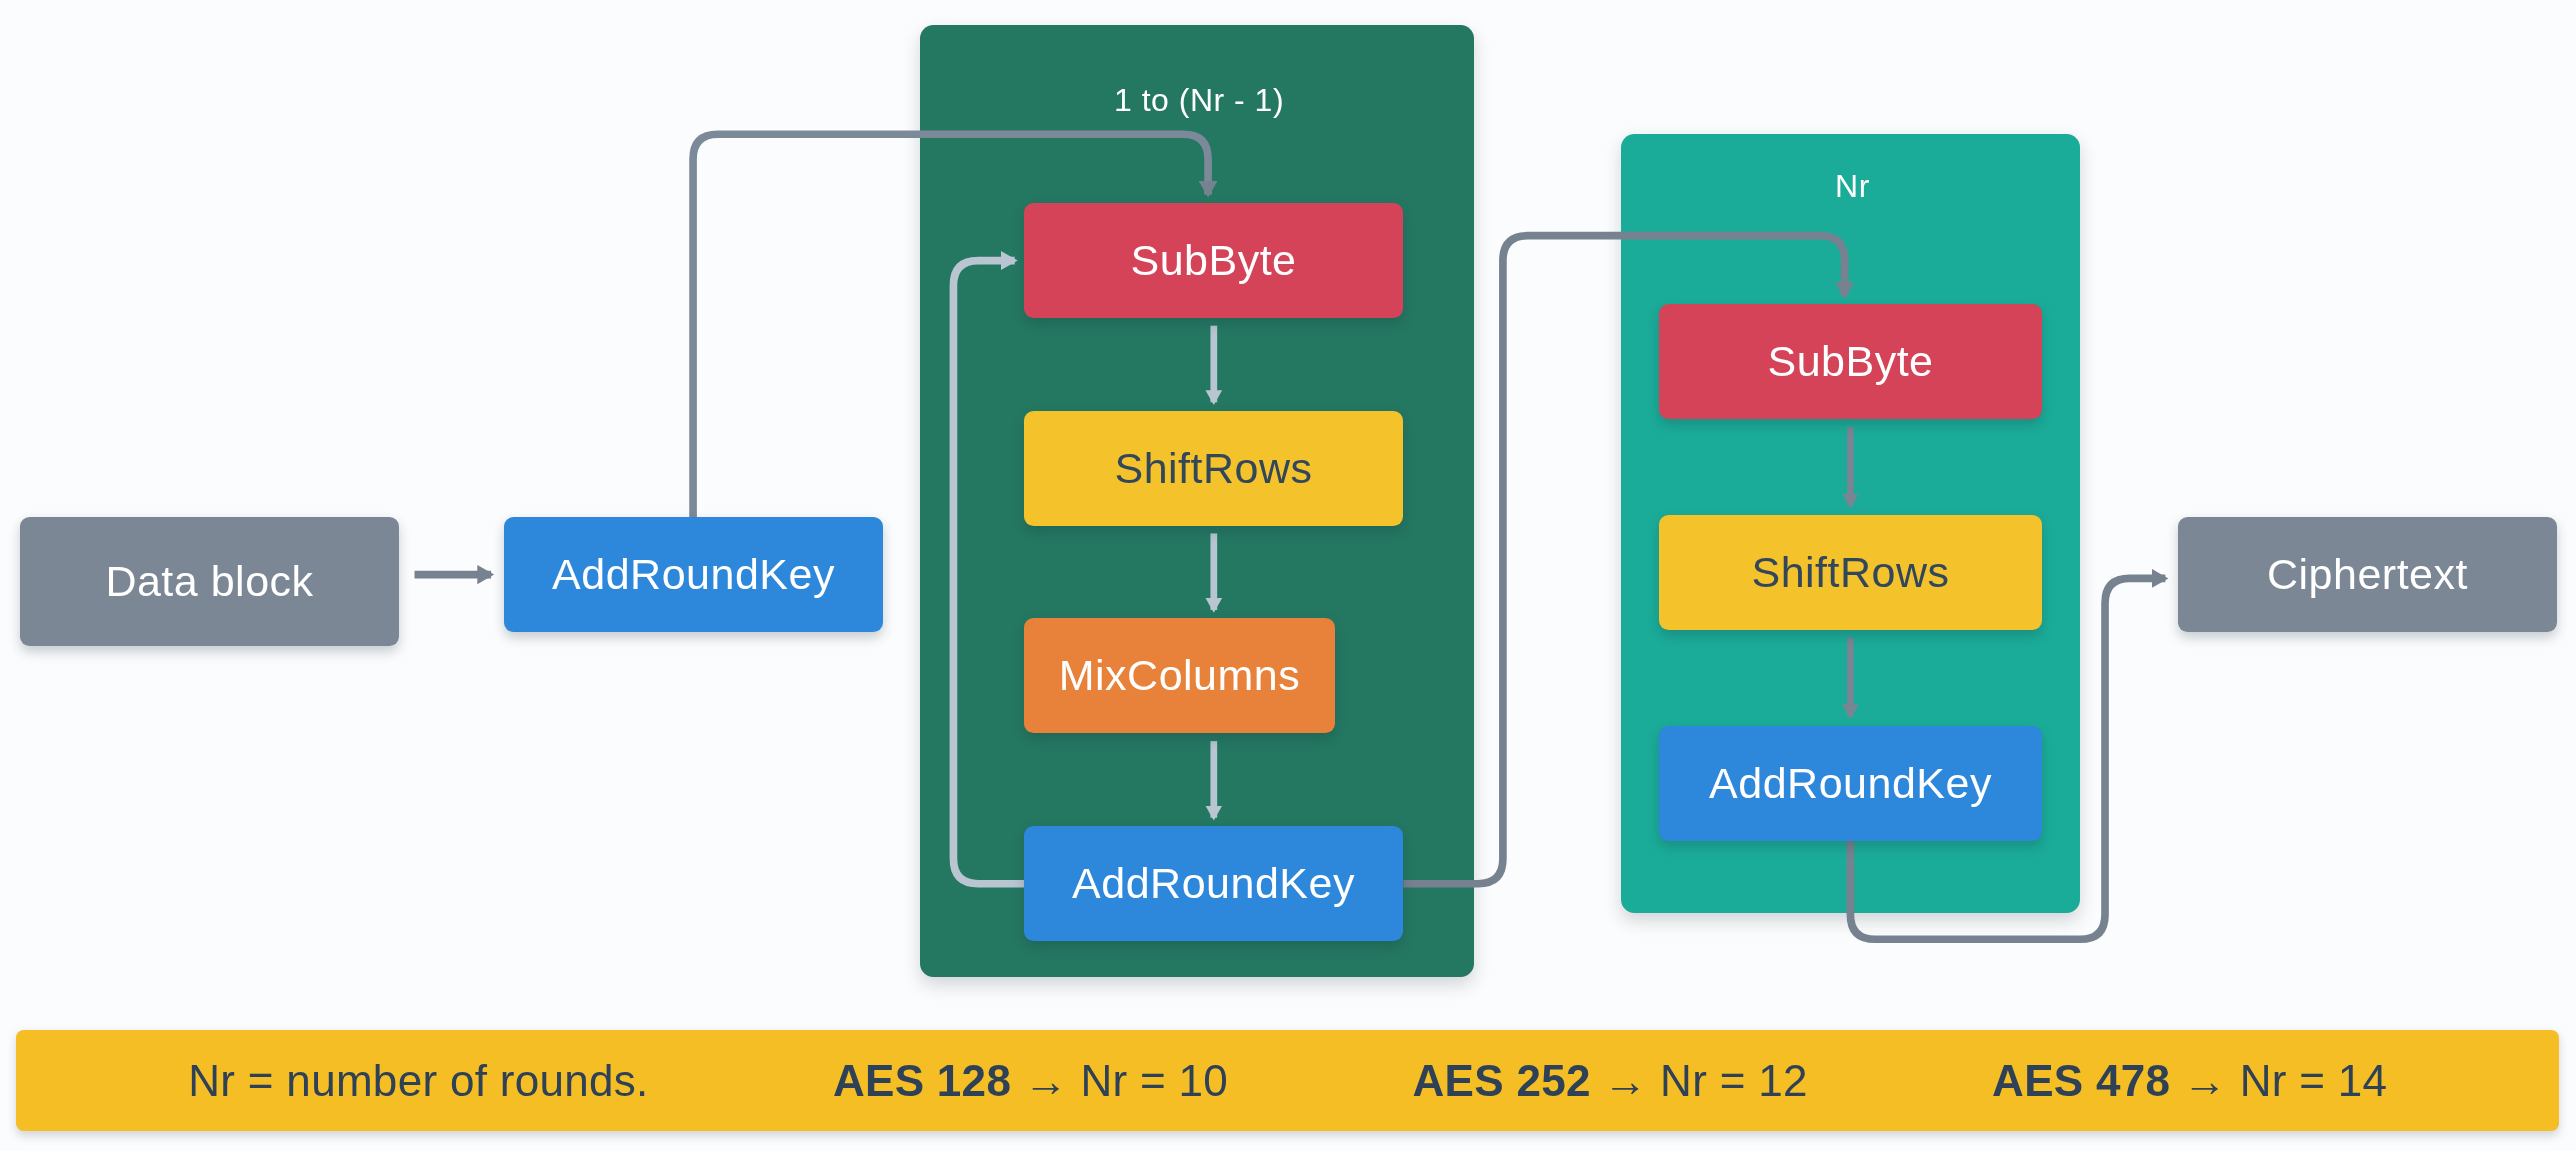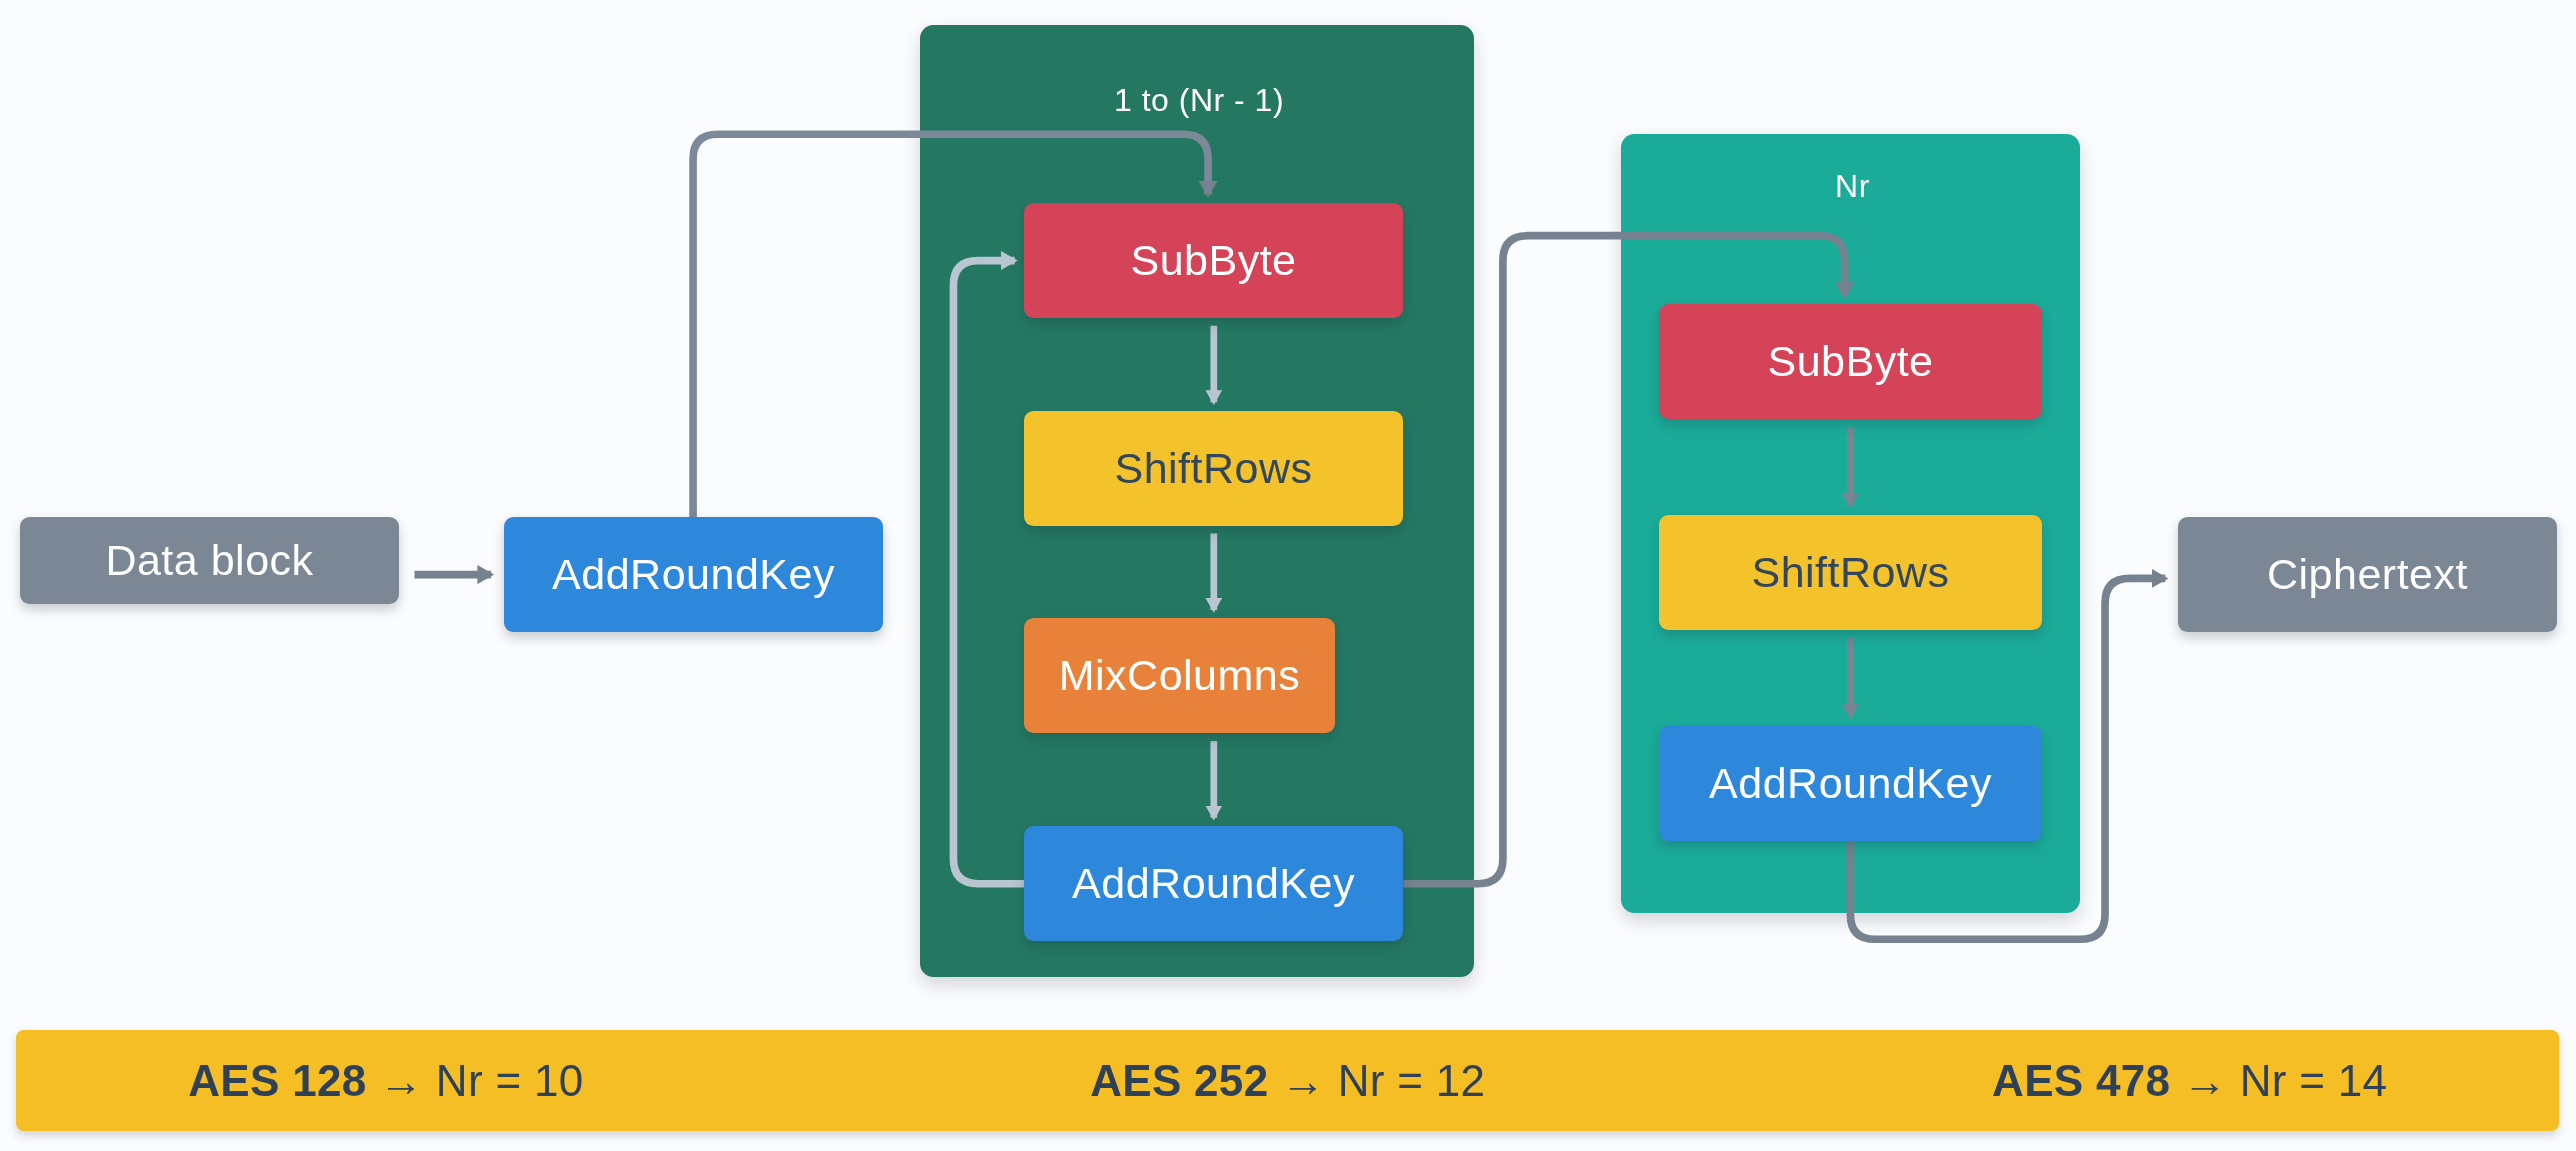--- a/index.html
+++ b/index.html
@@ -76,21 +76,21 @@
     <path d="M 1268 774 V 854" fill="none" stroke="#B9C6D2" stroke-width="7" marker-end="url(#head-light)"></path>
 
     <path d="M 1466 923 H 1544 Q 1570 923 1570 897 V 272 Q 1570 246 1596 246 H 1901 Q 1927 246 1927 272 V 309" fill="none" stroke="#76828F" stroke-width="8" stroke-linejoin="round" marker-end="url(#head-dark)"></path>
 
     <path d="M 1933 446 V 528" fill="none" stroke="#7A8593" stroke-width="7" marker-end="url(#head-medium)"></path>
     <path d="M 1933 666 V 748" fill="none" stroke="#7A8593" stroke-width="7" marker-end="url(#head-medium)"></path>
 
     <path d="M 1933 878 V 955 Q 1933 981 1959 981 H 2173 Q 2199 981 2199 955 V 630 Q 2199 604 2225 604 H 2262" fill="none" stroke="#76828F" stroke-width="8" stroke-linejoin="round" marker-end="url(#head-dark)"></path>
   </svg>
 
-  <div class="node gray" style="left:20px;top:517px;width:379px;height:87px;">
+  <div class="node gray" style="left:20px;top:517px;width:379px;height:129px;">
     <span>Data block</span>
   </div>
 
   <div class="node blue" style="left:504px;top:517px;width:379px;height:115px;">
     <span>AddRoundKey</span>
   </div>
 
   <div class="node red" style="left:1024px;top:203px;width:379px;height:115px;">
     <span>SubByte</span>
   </div>
@@ -112,19 +112,20 @@
   </div>
   <div class="node blue" style="left:1659px;top:726px;width:383px;height:115px;">
     <span>AddRoundKey</span>
   </div>
 
   <div class="node gray" style="left:2178px;top:517px;width:379px;height:115px;">
     <span>Ciphertext</span>
   </div>
 
   <div class="footer">
+    <span>Nr = number of rounds.</span>
     <span class="aes"><b>AES 128</b><span> → Nr = 10</span></span>
     <span class="aes"><b>AES 252</b><span> → Nr = 12</span></span>
     <span class="aes"><b>AES 478</b><span> → Nr = 14</span></span>
   </div>
 
 </div>
 
 
 </body></html>

